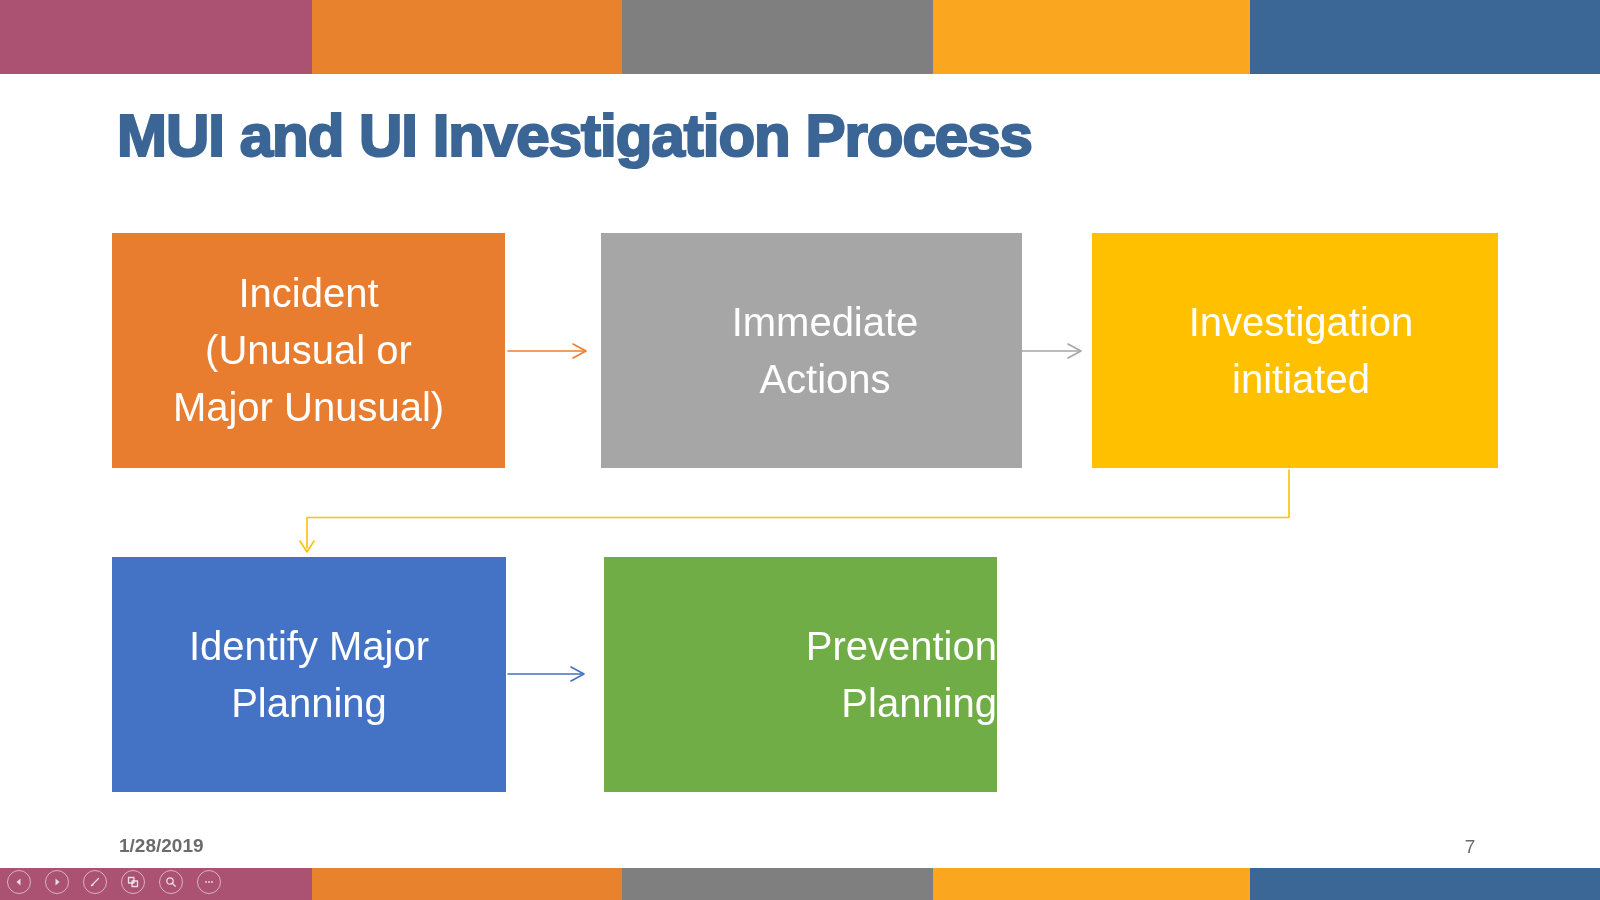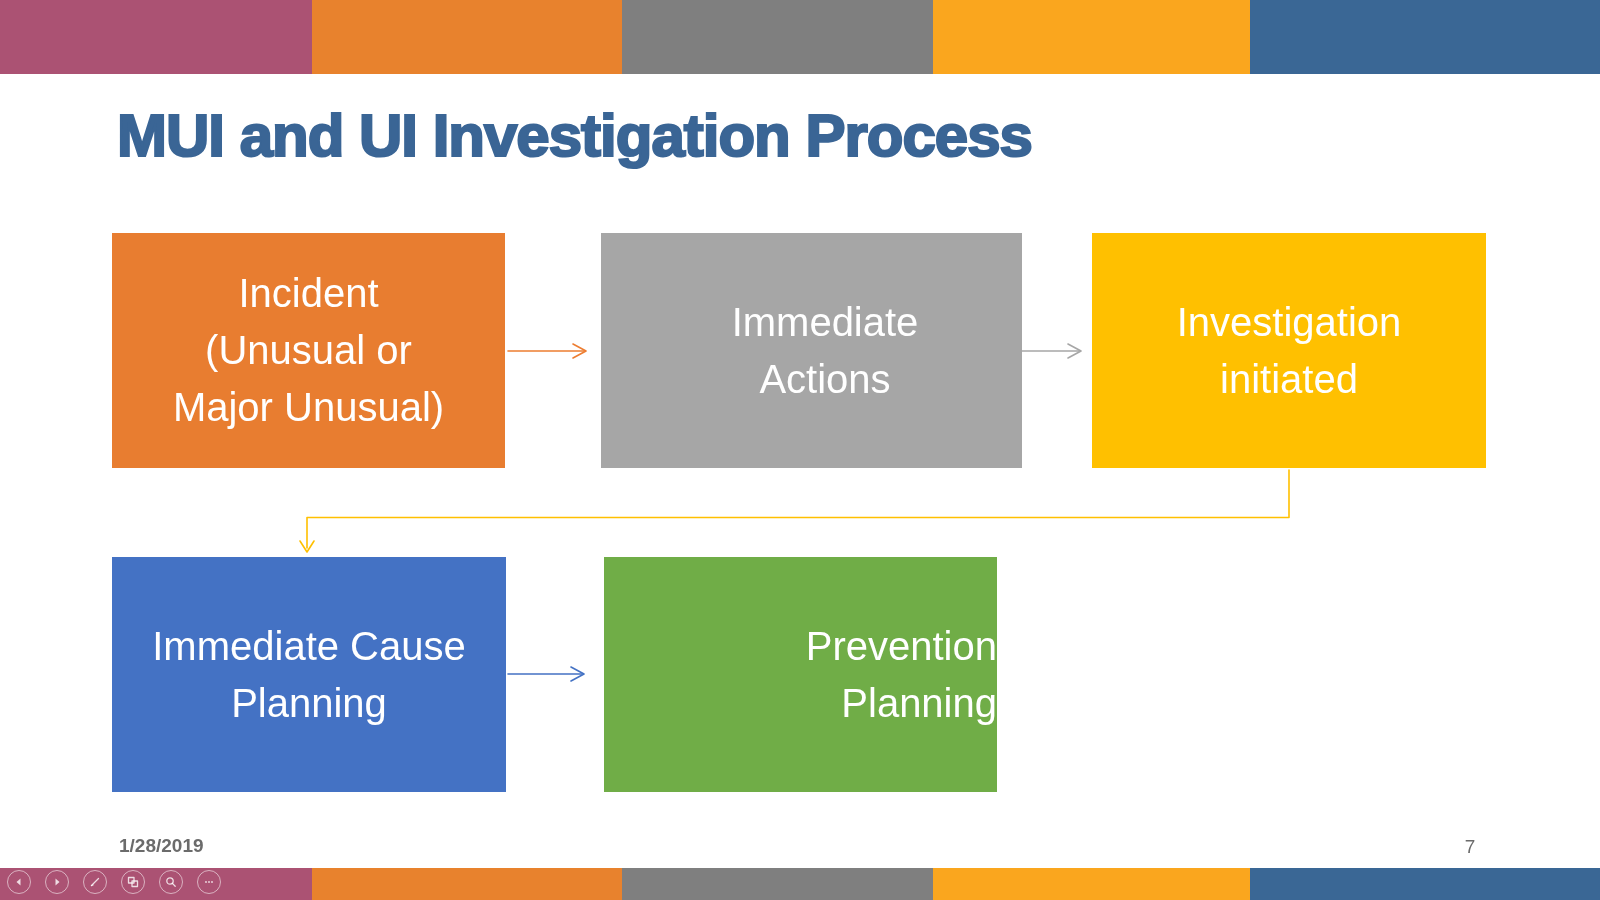--- a/index.html
+++ b/index.html
@@ -92,27 +92,27 @@
     <div>Incident</div>
     <div>(Unusual or</div>
     <div>Major Unusual)</div>
   </div>
 
   <div class="node n2" style="background-color: rgb(166, 166, 166); color: rgb(255, 255, 255);">
     <div>Immediate</div>
     <div>Actions</div>
   </div>
 
-  <div class="node n3" style="background-color: rgb(255, 192, 0); color: rgb(255, 255, 255);">
+  <div class="node n3" style="background-color: rgb(255, 192, 0); color: rgb(255, 255, 255); padding-left: 12px;">
     <div>Investigation</div>
     <div>initiated</div>
   </div>
 
   <div class="node n4" style="background-color: rgb(68, 114, 196); color: rgb(255, 255, 255);">
-    <div>Immediate Cause</div>
+    <div>Identify Major</div>
     <div>Planning</div>
   </div>
 
   <div class="node n5" style="background-color: rgb(112, 173, 71); color: rgb(255, 255, 255); align-items: flex-end;">
     <div>Prevention</div>
     <div>Planning</div>
   </div>
 
   <div class="footer-date">1/28/2019</div>
   <div class="footer-page">7</div>

